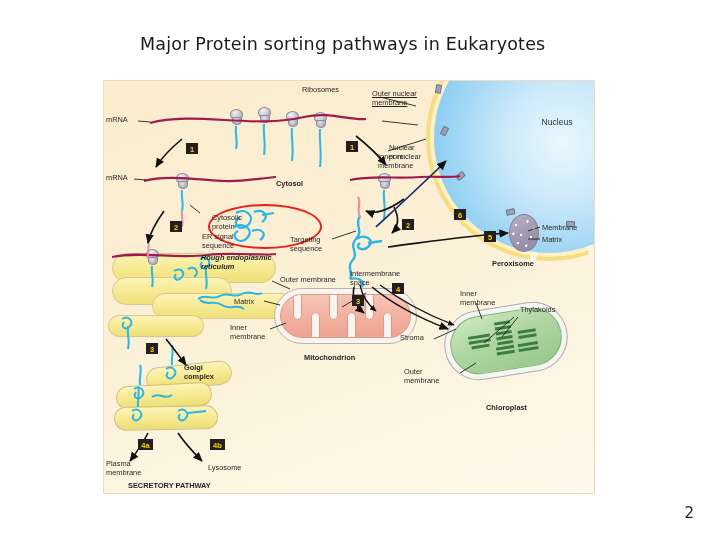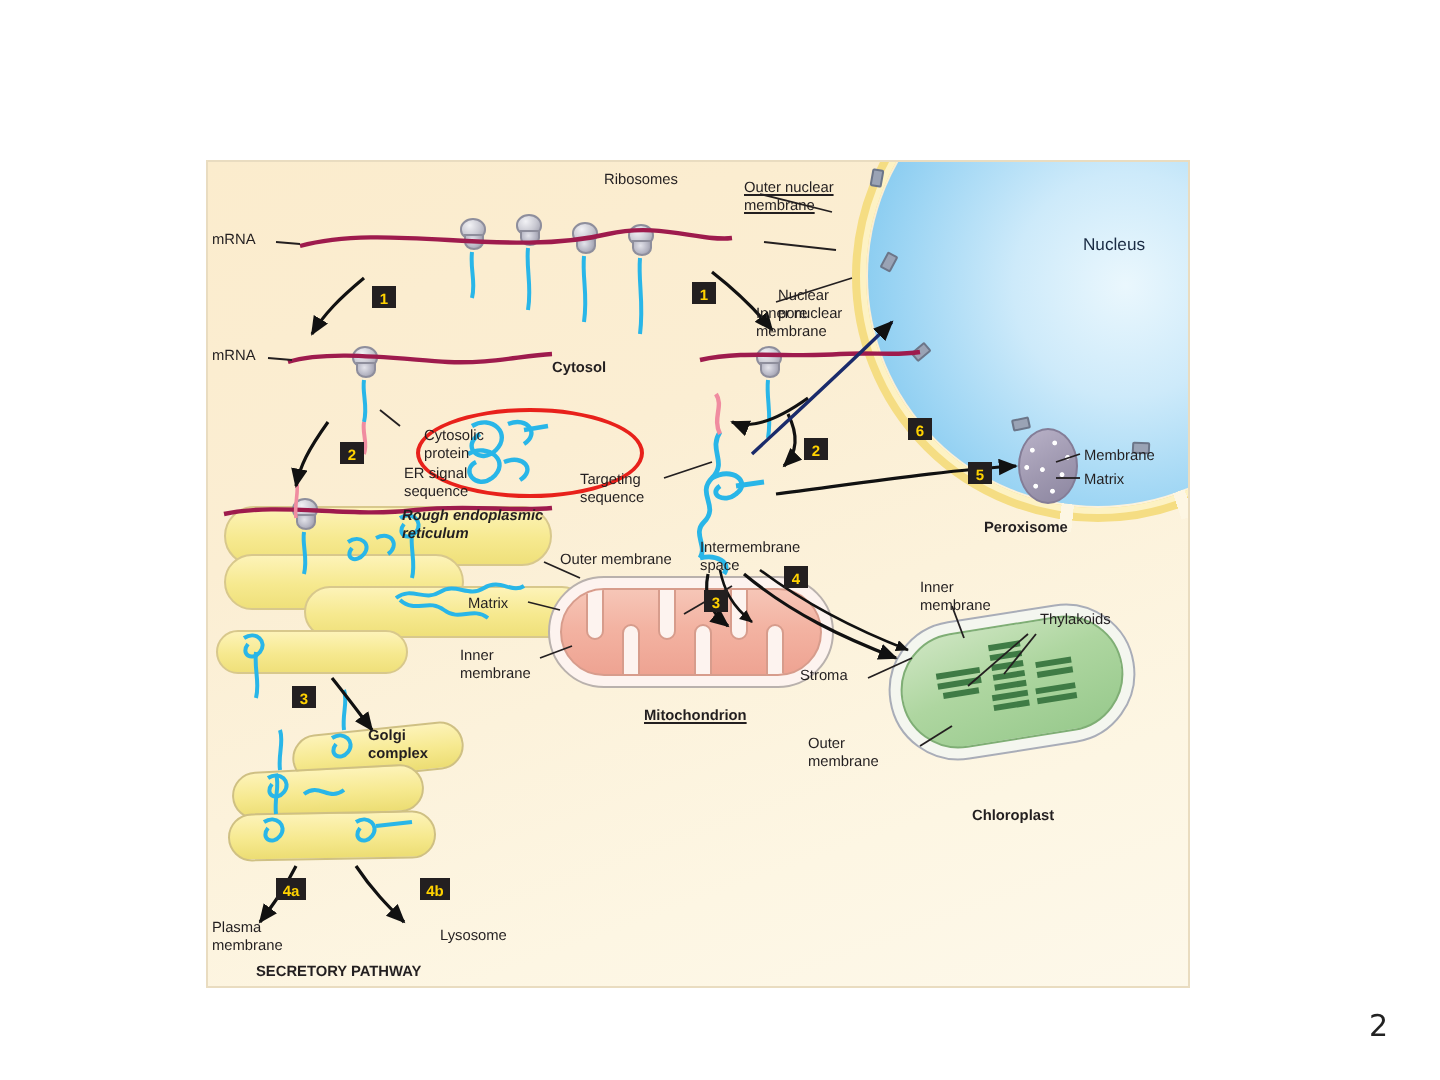--- a/index.html
+++ b/index.html
@@ -148,20 +148,21 @@
     border:.8px solid #8e8e9c;
   }
 
   svg.ov{position:absolute;left:0;top:0;width:490px;height:412px;overflow:visible;}
 </style>
 </head>
 <body>
 
 <div id="slide">
 
+  <div class="slide-title">Major Protein sorting pathways in Eukaryotes</div>
 
   <div id="figure">
 
     <div class="nucleus-core"></div>
     <div class="nuc-ring"></div>
     <div class="nuc-ring inner"></div>
     <div class="nuc-ring-mask"></div>
     <div class="nuc-label">Nucleus</div>
 
     <div class="pore" style="left:336px;top:47px;transform:rotate(-62deg);"></div>
@@ -370,33 +371,33 @@
     <div class="lbl b" style="left:388px;top:178px;">Peroxisome</div>
     <div class="lbl" style="left:438px;top:142px;">Membrane</div>
     <div class="lbl" style="left:438px;top:154px;">Matrix</div>
 
     <div class="lbl" style="left:176px;top:194px;width:62px;">Outer membrane</div>
     <div class="lbl" style="left:228px;top:188px;width:60px;padding-left:18px;">Intermembrane
 space</div>
     <div class="lbl" style="left:130px;top:216px;">Matrix</div>
     <div class="lbl" style="left:126px;top:242px;">Inner
 membrane</div>
-    <div class="lbl b" style="left:218px;top:272px;text-decoration:underline;">Mitochondrion</div>
+    <div class="lbl b" style="left:200px;top:272px;">Mitochondrion</div>
 
     <div class="lbl" style="left:296px;top:252px;">Stroma</div>
     <div class="lbl" style="left:356px;top:208px;">Inner
 membrane</div>
     <div class="lbl" style="left:416px;top:224px;">Thylakoids</div>
     <div class="lbl" style="left:300px;top:286px;">Outer
 membrane</div>
     <div class="lbl b" style="left:382px;top:322px;">Chloroplast</div>
 
     <div class="lbl" style="left:2px;top:378px;">Plasma
 membrane</div>
-    <div class="lbl" style="left:116px;top:382px;">Lysosome</div>
+    <div class="lbl" style="left:104px;top:382px;">Lysosome</div>
     <div class="lbl b" style="left:24px;top:400px;">SECRETORY PATHWAY</div>
 
     <div class="step" style="left:82px;top:62px;">1</div>
     <div class="step" style="left:242px;top:60px;">1</div>
     <div class="step" style="left:66px;top:140px;">2</div>
     <div class="step" style="left:298px;top:138px;">2</div>
     <div class="step" style="left:42px;top:262px;">3</div>
     <div class="step" style="left:248px;top:214px;">3</div>
     <div class="step" style="left:288px;top:202px;">4</div>
     <div class="step" style="left:380px;top:150px;">5</div>

